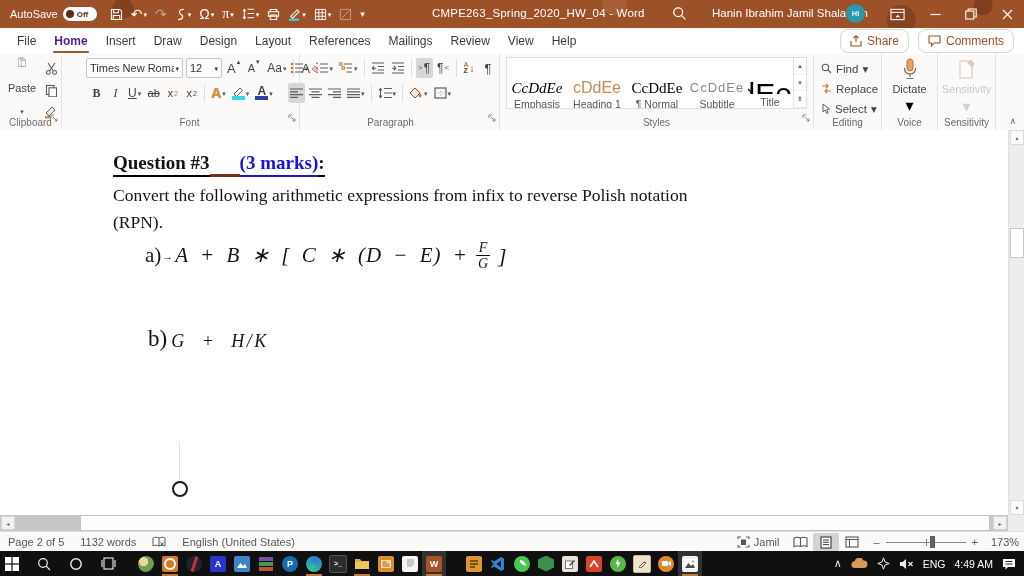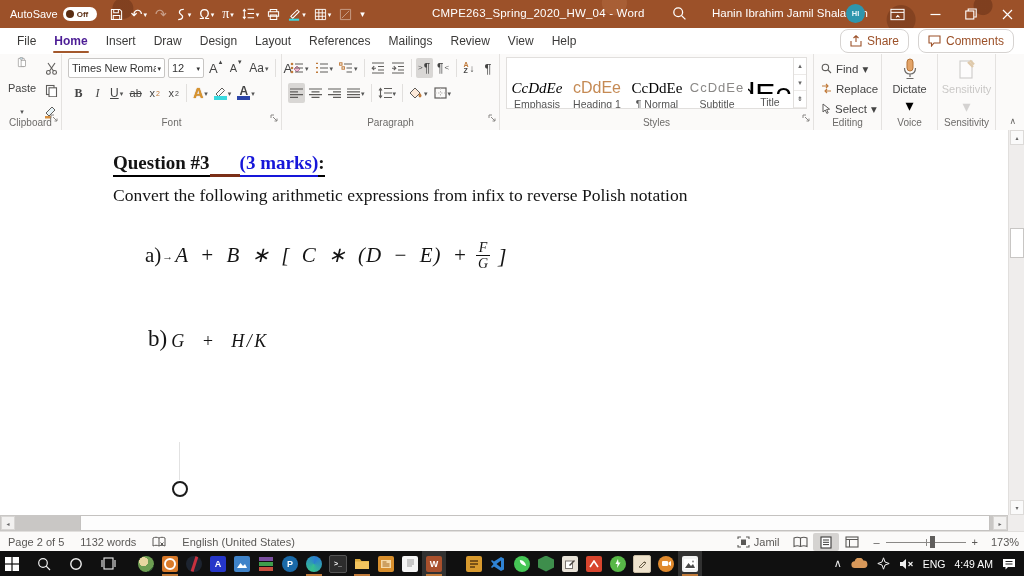--- a/index.html
+++ b/index.html
@@ -293,21 +293,21 @@
         </div>
       </div>
       <div class="grplabel">Clipboard</div>
       <div class="launcher">
         <svg width="8" height="8" viewBox="0 0 8 8">
             <path d="M1 1 h3 M1 1 v3 M3 3 l4 4 M7 4.5 V7 H4.5" fill="none" stroke="#8a8886" stroke-width="1"></path>
           </svg>
       </div>
     </div>
 
-    <div class="rgroup" style="left:62px;width:220px;">
+    <div class="rgroup" style="left:80px;width:220px;">
       <div class="flex" style="position:absolute;left:6px;top:4px;gap:3px;">
         <div class="combo" style="width:97px">
           <span style="overflow:hidden;white-space:nowrap;max-width:84px;">Times New Roma</span>
           <span class="ddw">▾</span>
         </div>
         <div class="combo" style="width:36px">
           <span>12</span>
           <span class="ddw">▾</span>
         </div>
         <div class="rbtn">
@@ -593,20 +593,21 @@
 
   <div class="docarea serif">
     <div class="doc-heading">
       <span class="h-black">Question #3</span>
       <span class="h-gap"></span>
       <span class="h-blue">(3 marks)</span>
       <span class="h-black">:</span>
     </div>
     <div class="doc-body">
       <div>Convert the following arithmetic expressions from infix to reverse Polish notation</div>
+      <div>(RPN).</div>
     </div>
 
     <div class="math-a">
       <span class="a-label">a)</span>
       <span class="tabmark">→</span>
       <span class="a-expr">A + B ∗ [  C ∗ (D − E) +</span>
       <span class="frac-sm">
         <span class="num">F</span>
         <span class="den">G</span>
       </span>

